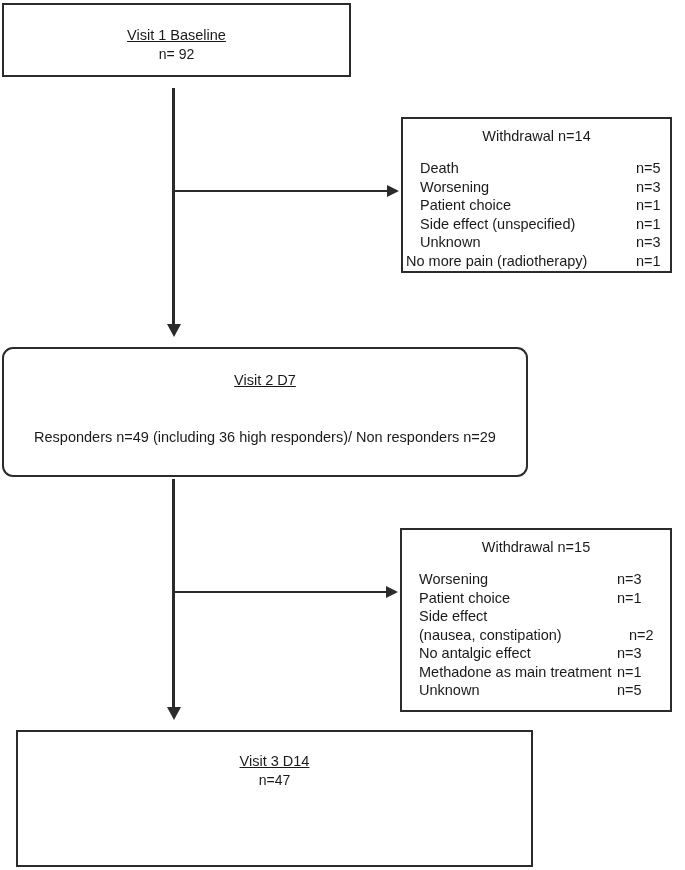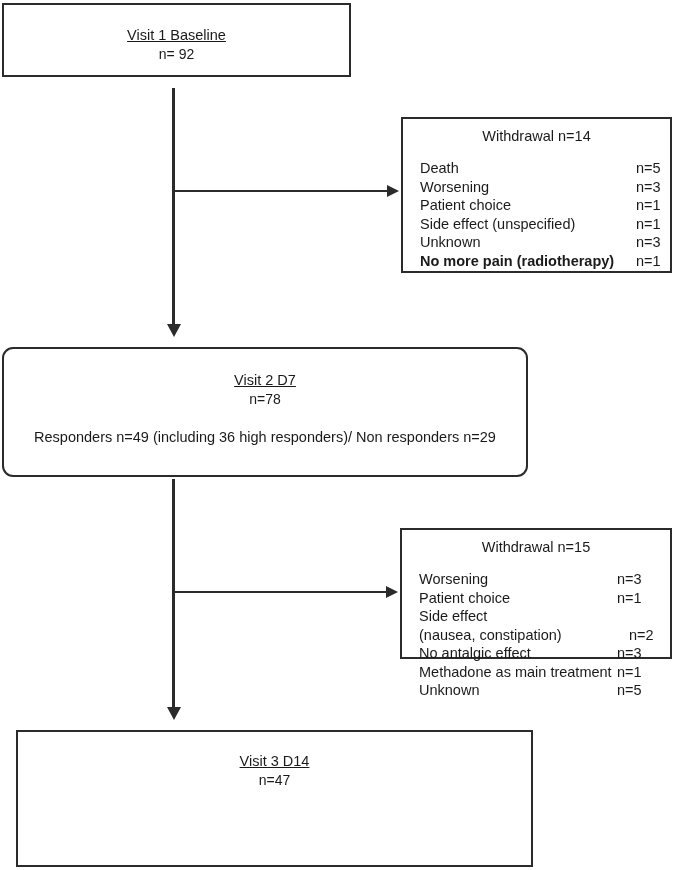--- a/index.html
+++ b/index.html
@@ -141,39 +141,38 @@
         </div>
         <div class="wd-row">
           <span class="wd-label" style="left: 17px;">Side effect (unspecified)</span>
           <span class="wd-count" style="left: 233px;">n=1</span>
         </div>
         <div class="wd-row">
           <span class="wd-label" style="left: 17px;">Unknown</span>
           <span class="wd-count" style="left: 233px;">n=3</span>
         </div>
         <div class="wd-row">
-          <span class="wd-label" style="left: 17px; font-weight: bold;">No more pain (radiotherapy)</span>
+          <span class="wd-label" style="left: 3px;">No more pain (radiotherapy)</span>
           <span class="wd-count" style="left: 233px;">n=1</span>
         </div>
       </div>
   </div>
 
   <div class="box" style="left:2px; top:347px; width:526px; height:130px;border-radius:11px;">
     <div class="visit-title" style="top:22px;">Visit 2 D7</div>
-    <div class="visit-n" style="top:41px;">n=78</div>
     <div class="visit-resp" style="top:79px;">Responders n=49 (including 36 high responders)/ Non responders n=29</div>
   </div>
 
   <div class="vline" style="left:172px; top:479px; height:229px;"></div>
   <div class="arrow-down" style="left:166.5px; top:707px;"></div>
 
   <div class="hline" style="left:174px; top:591px; width:212px;"></div>
   <div class="arrow-right" style="left:386px; top:586px;"></div>
 
-  <div class="box" style="left:400px; top:528px; width:272px; height:131px;">
+  <div class="box" style="left:400px; top:528px; width:272px; height:184px;">
     <div class="wd-title" style="top:8px;">Withdrawal n=15</div>
     <div class="wd-list" style="top:40px;">
         <div class="wd-row">
           <span class="wd-label" style="left: 17px;">Worsening</span>
           <span class="wd-count" style="left: 215px;">n=3</span>
         </div>
         <div class="wd-row">
           <span class="wd-label" style="left: 17px;">Patient choice</span>
           <span class="wd-count" style="left: 215px;">n=1</span>
         </div>

